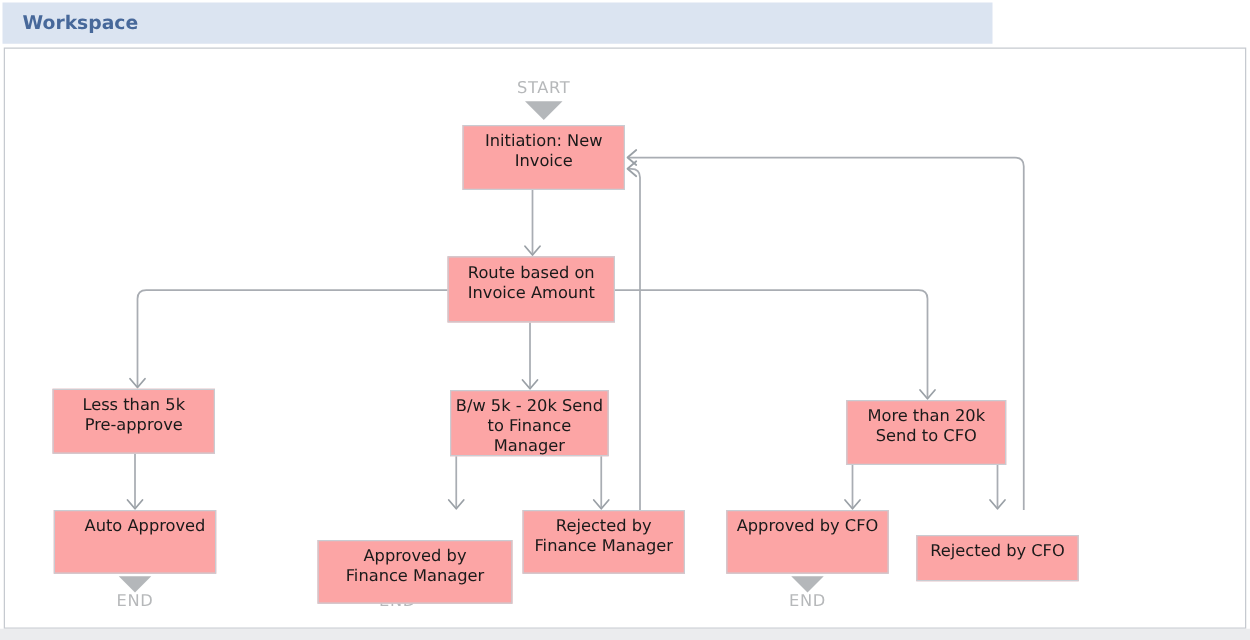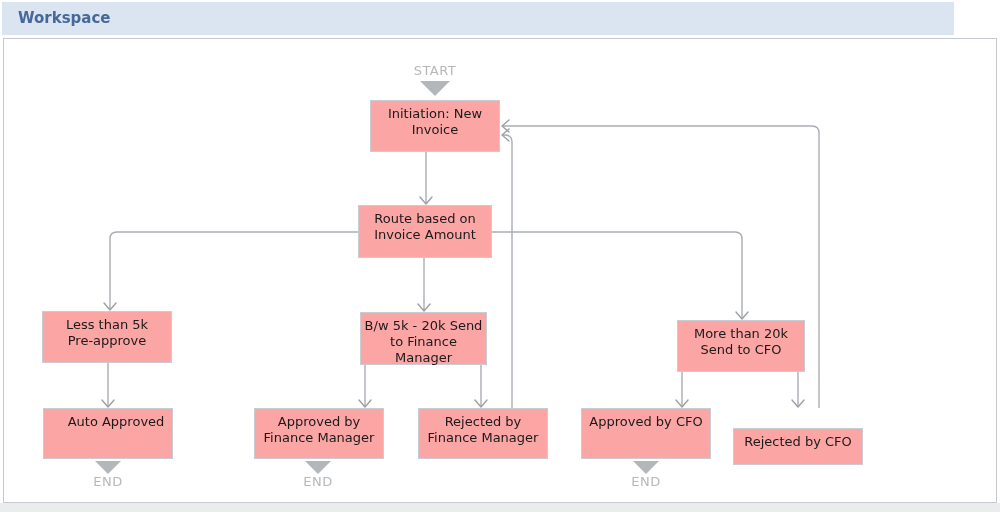--- a/index.html
+++ b/index.html
@@ -10,21 +10,21 @@
     background: #ffffff;
     font-family: "DejaVu Sans", "Liberation Sans", sans-serif;
     position: relative;
     overflow: hidden;
   }
   .stage { position: absolute; left: 0; top: 0; width: 1000px; height: 512px; }
 
   .header-bar {
     position: absolute;
     left: 2px; top: 2px;
-    width: 952px; height: 33px;
+    width: 792px; height: 33px;
     background: #dbe4f1;
   }
   .header-title {
     position: absolute;
     left: 16px; top: 0;
     height: 33px; line-height: 33px;
     font-size: 15px;
     font-weight: bold;
     color: #47689a;
   }
@@ -56,21 +56,21 @@
     padding-top: 5px;
     white-space: pre-line;
     cursor: default;
   }
   .n-initiation   { left: 370px; top: 100px; width: 130px; height: 52px; }
   .n-route        { left: 358px; top: 205px; width: 134px; height: 53px; }
   .n-less5k       { left:  42px; top: 311px; width: 130px; height: 52px; }
   .n-between      { left: 360px; top: 312px; width: 127px; height: 53px; }
   .n-more20k      { left: 677px; top: 320px; width: 128px; height: 52px; }
   .n-auto         { left:  43px; top: 408px; width: 130px; height: 51px; padding-left: 16px; }
-  .n-appfm        { left: 254px; top: 408px; width: 130px; height: 51px; }
+  .n-appfm        { left: 254px; top: 432px; width: 156px; height: 51px; }
   .n-rejfm        { left: 418px; top: 408px; width: 130px; height: 51px; }
   .n-appcfo       { left: 581px; top: 408px; width: 130px; height: 51px; }
   .n-rejcfo       { left: 733px; top: 428px; width: 130px; height: 37px; }
 
   .terminal-label {
     position: absolute;
     width: 80px;
     text-align: center;
     font-size: 13px;
     font-weight: normal;

